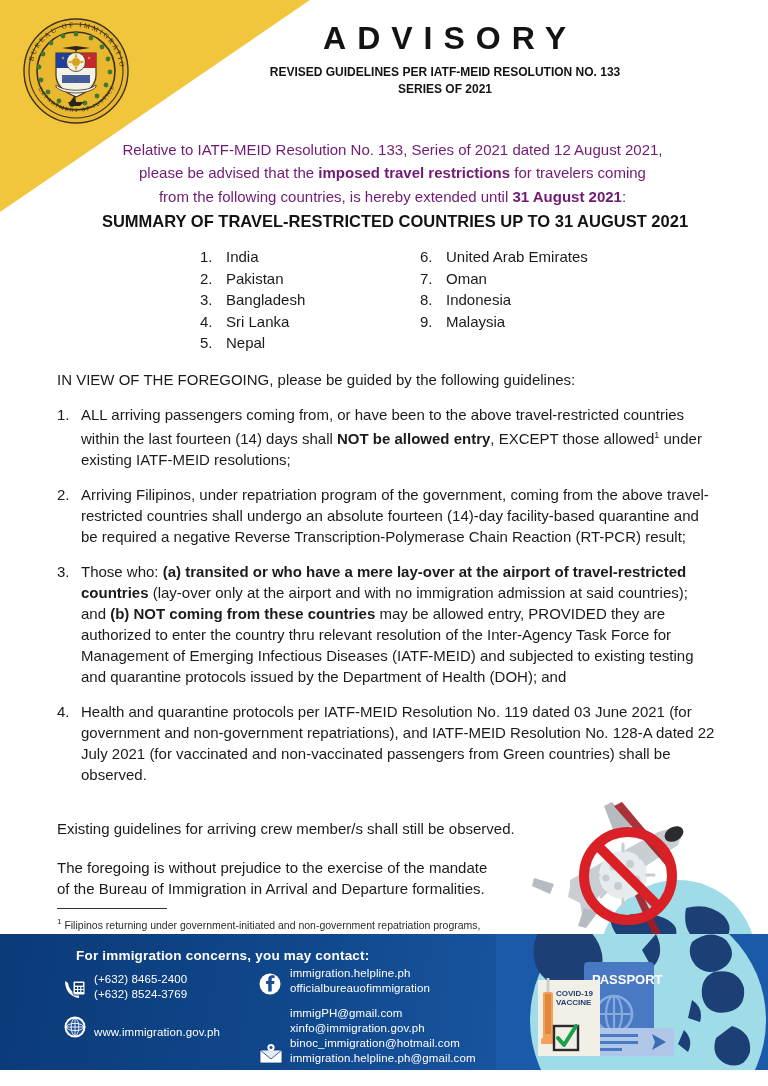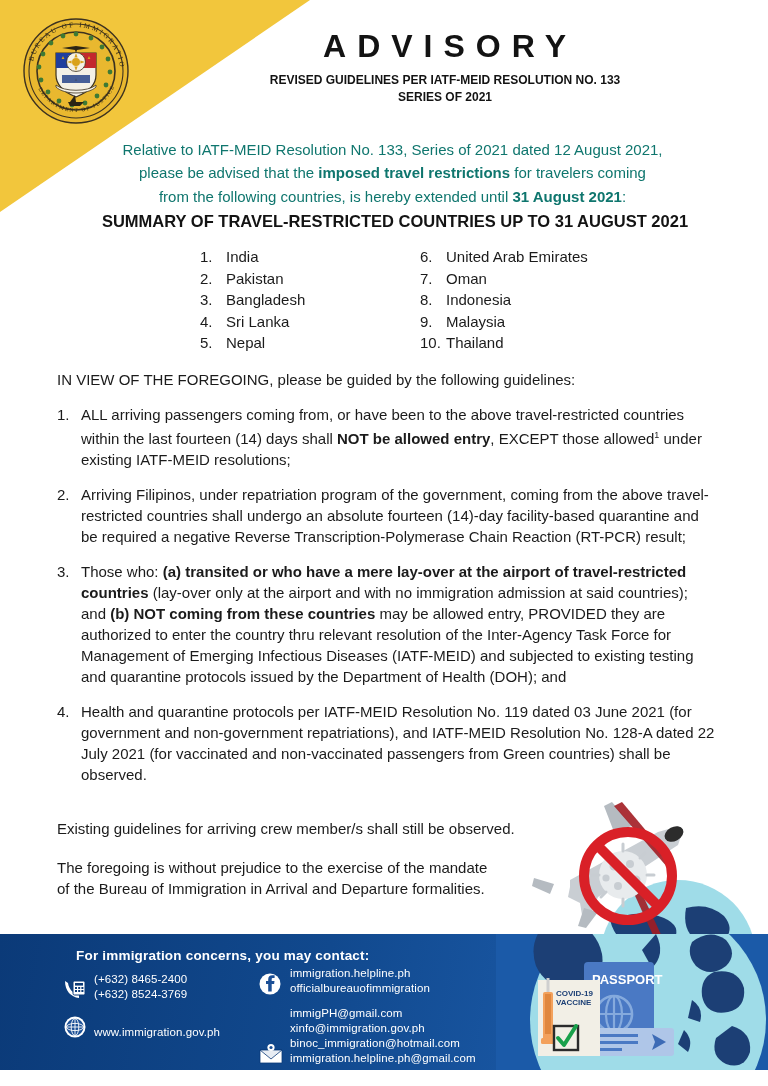--- a/index.html
+++ b/index.html
@@ -44,41 +44,41 @@
     width: 610px;
     z-index: 4;
     text-align: center;
   }
   .advisory-title {
     font-size: 32px;
     font-weight: bold;
     letter-spacing: 11px;
     color: #131313;
     line-height: 1.05;
-    margin: 8px 0 8px 0;
+    margin: 0 0 8px 0;
     padding-left: 10px;
   }
   .subtitle-1, .subtitle-2 {
     font-size: 12px;
     font-weight: bold;
     color: #131313;
     line-height: 1.45;
     margin: 0;
   }
 
   
   .intro {
     position: absolute;
     left: 80px; top: 138px;
     width: 625px;
     z-index: 4;
     text-align: center;
     font-size: 15px;
     line-height: 1.55;
-    color: #0f766e;
+    color: #701a75;
   }
   .intro b { font-weight: bold; }
 
   
   .summary-heading {
     position: absolute;
     left: 50px; top: 212px;
     width: 690px;
     text-align: center;
     font-size: 16.5px;
@@ -359,24 +359,20 @@
           <span class="country-name">Oman</span>
         </div>
         <div class="country-row">
           <span class="country-num">8.</span>
           <span class="country-name">Indonesia</span>
         </div>
         <div class="country-row">
           <span class="country-num">9.</span>
           <span class="country-name">Malaysia</span>
         </div>
-        <div class="country-row">
-          <span class="country-num">10.</span>
-          <span class="country-name">Thailand</span>
-        </div>
       </div>
   </div>
 
   <div class="inview">IN VIEW OF THE FOREGOING, please be guided by the following guidelines:</div>
 
   <div class="guidelines" id="guidelines">
       <div class="g-item">
         <span class="g-num">1.</span>
         <span class="g-text"><span>ALL arriving passengers coming from, or have been to the above travel-restricted countries within the last fourteen (14) days shall </span><b>NOT be allowed entry</b><span>, EXCEPT those allowed</span><sup>1</sup><span> under existing IATF-MEID resolutions;</span></span>
       </div>
@@ -395,20 +391,25 @@
     </div>
 
   <div class="closing">
     <p>Existing guidelines for arriving crew member/s shall still be observed.</p>
     <p>
       <span>The foregoing is without prejudice to the exercise of the mandate</span><br>
       <span>of the Bureau of Immigration in Arrival and Departure formalities.</span>
     </p>
   </div>
 
+  <div class="footnote">
+    <div class="footnote-rule"></div>
+    <div><sup>1</sup> <span>Filipinos returning under government-initiated and non-government repatriation programs,</span><br>
+    &nbsp;<span>and special commercial flights.</span></div>
+  </div>
 
   <div class="illus">
     <svg viewBox="0 0 250 190" width="250" height="190">
 
       <g>
         <circle cx="160" cy="178" r="78" fill="#9FDCE8"></circle>
         <path d="M92 140 q30 -12 54 -2 q18 8 10 22 q-12 14 -34 10 q-24 -6 -30 -30 z" fill="#1C3F75"></path>
         <path d="M168 128 q22 -6 38 8 q10 12 2 22 q-14 12 -30 2 q-14 -10 -10 -32 z" fill="#1C3F75"></path>
         <path d="M110 178 q18 -8 28 2 q6 10 -6 16 q-16 6 -24 -4 z" fill="#1C3F75"></path>
         <path d="M186 170 q24 -6 34 8 q4 12 -10 18 q-20 6 -28 -8 z" fill="#1C3F75"></path>

